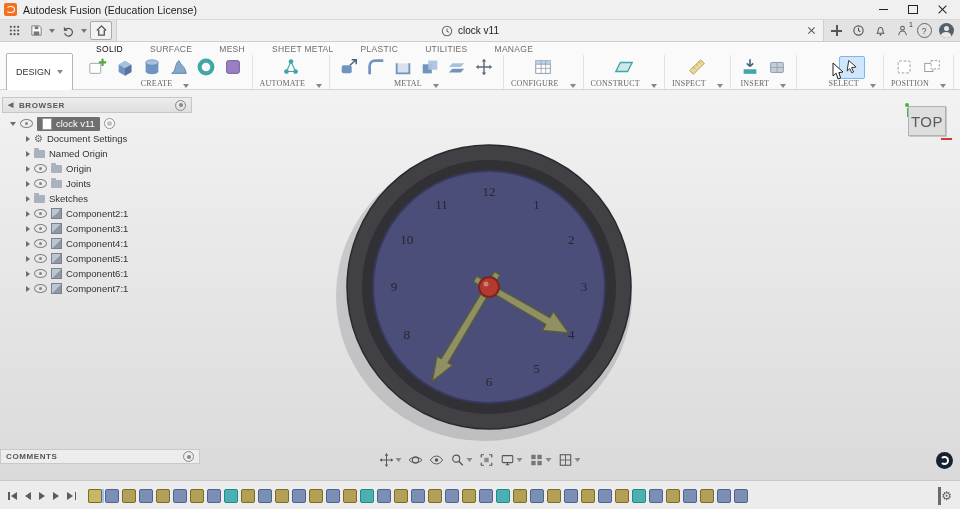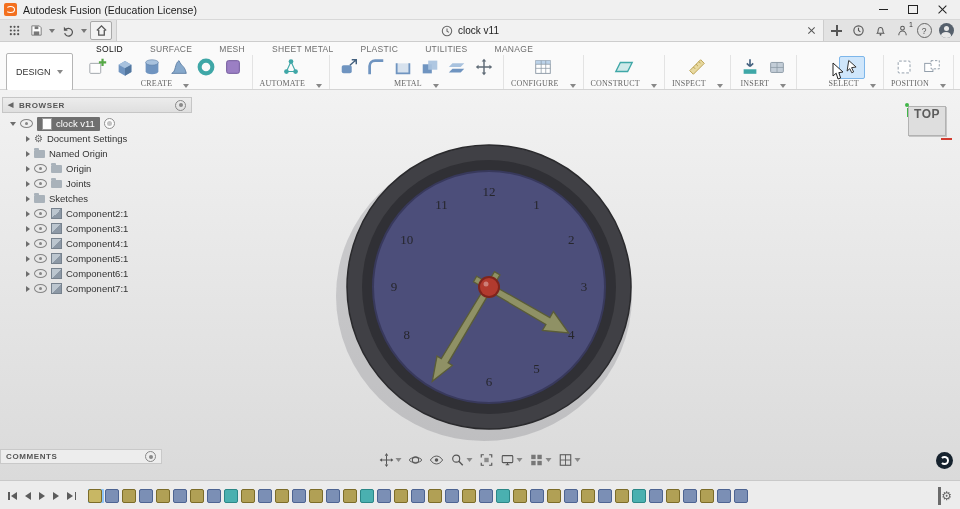--- a/index.html
+++ b/index.html
@@ -53,21 +53,21 @@
   .ricon svg{display:block;}
   .ricon.active-tool{background:#cfe6fb;border:1px solid #7db6ea;border-radius:2px;}
   .rlabel{font-size:8px;color:#666;display:flex;align-items:flex-end;gap:11px;margin-top:1px;letter-spacing:.2px;font-family:Liberation Serif, serif;}
   .grp-select{margin-left:auto;}
 
   
   .canvas{position:relative;height:390px;background:linear-gradient(#f2f2f2,#dadada);overflow:hidden;}
   .clock-svg{position:absolute;inset:0;width:960px;height:390px;}
 
   
-  .viewcube{position:absolute;right:14px;top:16px;width:36px;height:28px;background:#dedede;border:1px solid #b2b2b2;box-shadow:1px 1px 0 #c6c6c6;display:flex;align-items:flex-start;justify-content:center;font-size:12px;color:#5c5c5c;font-weight:bold;letter-spacing:.5px;}
+  .viewcube{position:absolute;right:14px;top:16px;width:36px;height:28px;background:#dedede;border:1px solid #b2b2b2;box-shadow:1px 1px 0 #c6c6c6;display:flex;align-items:center;justify-content:center;font-size:15px;color:#5c5c5c;font-weight:normal;letter-spacing:.5px;}
   .vc-axis-y{position:absolute;right:52px;top:18px;width:1.5px;height:9px;background:#41b649;}
   .vc-dot{position:absolute;right:51px;top:13px;width:4px;height:4px;border-radius:50%;background:#41b649;}
   .vc-axis-x{position:absolute;right:8px;top:48px;width:11px;height:1.5px;background:#d23b30;}
 
   
   .browser{position:absolute;left:2px;top:7px;width:190px;font-size:9.5px;color:#333;}
   .panel-header{height:14px;background:linear-gradient(#ececec,#dfdfdf);border:1px solid #c6c6c6;display:flex;align-items:center;gap:5px;padding:0 5px;font-size:8px;font-weight:bold;color:#555;letter-spacing:.6px;}
   .collapse-glyph{font-size:7px;color:#666;}
   .dot-btn{margin-left:auto;width:9px;height:9px;border:1px solid #888;border-radius:50%;position:relative;flex:none;}
   .dot-btn::after{content:"";position:absolute;inset:2.5px;background:#888;border-radius:50%;}
@@ -82,21 +82,21 @@
   .folder::before{content:"";position:absolute;top:-2px;left:0;width:5px;height:2px;background:#a9b2ba;border-radius:1px 1px 0 0;}
   .comp-ico{width:9px;height:9px;background:linear-gradient(135deg,#bcc6cf 50%,#8c98a5 50%);border:1px solid #77828e;flex:none;}
   .gear-glyph{font-size:10px;color:#666;line-height:1;flex:none;}
   .doc-ico{width:8px;height:10px;background:#fdfdfd;border:1px solid #9a9a9a;flex:none;}
   .chip{display:flex;align-items:center;gap:4px;background:#6f6f6f;color:#fff;padding:1px 5px;border-radius:1px;}
   .chip.selected{background:#3d9af1;}
   .radio{width:9px;height:9px;border:1px solid #8f8f8f;border-radius:50%;background:#fdfdfd;position:relative;flex:none;}
   .radio::after{content:"";position:absolute;inset:2px;background:#c2c2c2;border-radius:50%;}
 
   
-  .comments-bar{position:absolute;left:0;bottom:16px;width:162px;height:15px;background:#ededed;border:1px solid #c9c9c9;display:flex;align-items:center;gap:5px;padding:0 5px;font-size:8px;font-weight:bold;color:#555;letter-spacing:.6px;box-sizing:border-box;text-align:right;}
+  .comments-bar{position:absolute;left:0;bottom:16px;width:200px;height:15px;background:#ededed;border:1px solid #c9c9c9;display:flex;align-items:center;gap:5px;padding:0 5px;font-size:8px;font-weight:bold;color:#555;letter-spacing:.6px;box-sizing:border-box;text-align:right;}
   .navbar{position:absolute;left:50%;transform:translateX(-50%);bottom:13px;display:flex;align-items:center;gap:7px;}
   .navbtn{display:flex;align-items:center;gap:2px;color:#555;}
   .assistant{position:absolute;right:7px;bottom:11px;width:17px;height:17px;border-radius:50%;background:#16222e;position:absolute;}
   .assistant::after{content:"";position:absolute;inset:4px;border:2px solid #fff;border-left-color:transparent;border-radius:50%;}
 
   
   .timeline{height:30px;background:#ececec;border-top:1px solid #c9c9c9;display:flex;align-items:center;padding:0 5px;}
   .pbgroup{display:flex;align-items:center;gap:8px;margin:0 12px 0 3px;flex:none;}
   .pb{display:flex;align-items:center;}
   .tri-l{width:0;height:0;border-top:4px solid transparent;border-bottom:4px solid transparent;border-right:6.5px solid #5c5c5c;}

